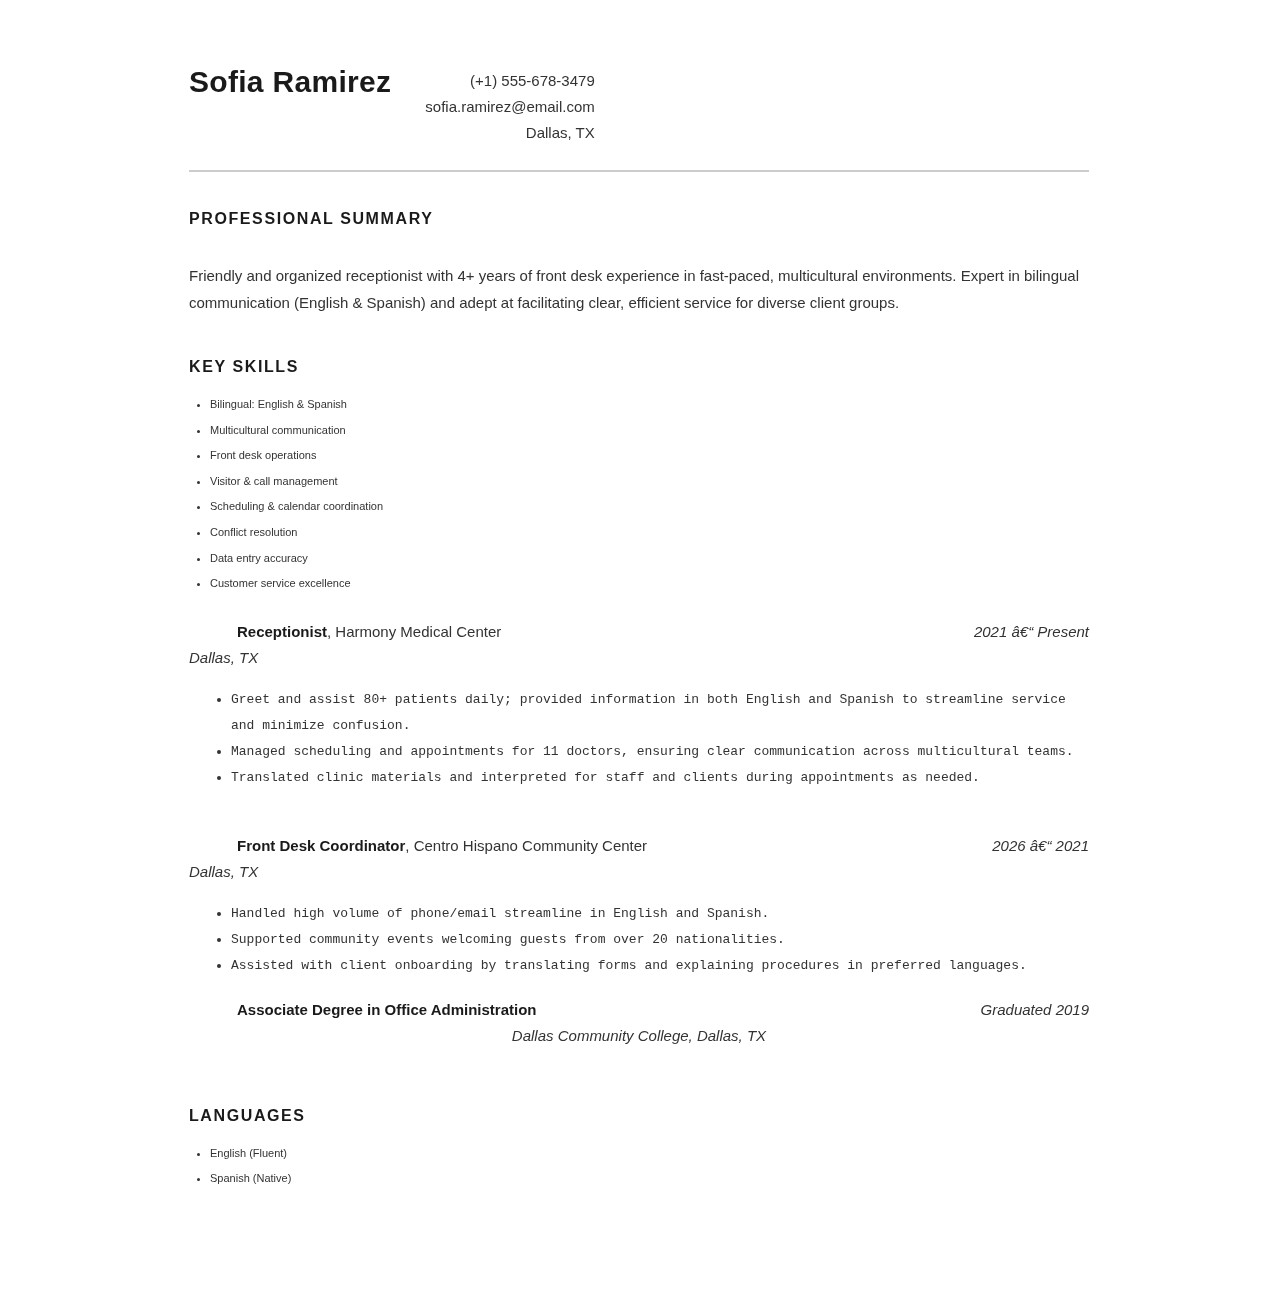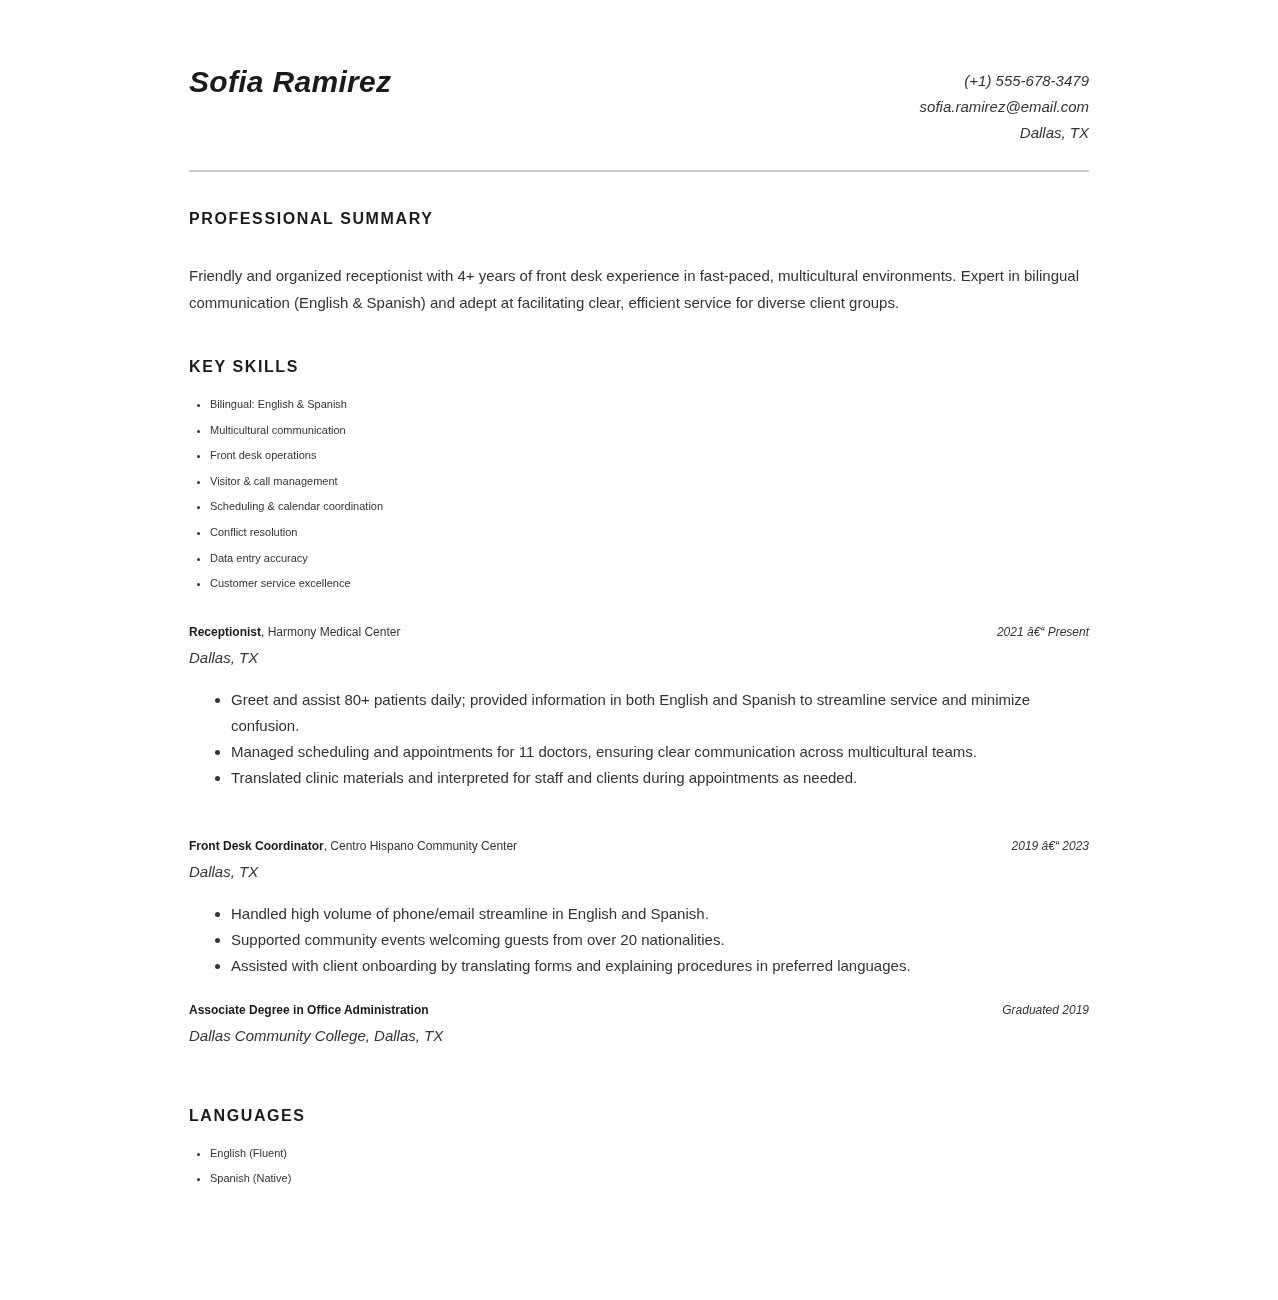--- a/index.html
+++ b/index.html
@@ -10,23 +10,21 @@
   }
   body { width: 1278px; min-height: 1300px; }
   .page {
     width: 900px;
     margin: 0 auto;
     padding-top: 64px;
     padding-bottom: 60px;
   }
   .resume-header {
     display: flex;
-    justify-content: space-between;
     align-items: flex-start;
-    font-style: italic;
   }
   .name {
     font-size: 30px;
     font-weight: 700;
     color: #1a1a1a;
     line-height: 36px;
     letter-spacing: 0.3px;
   }
   .contact {
     text-align: right;
@@ -68,43 +66,45 @@
     font-size: 11px;
     line-height: 25.6px;
     color: #333333;
   }
   .job { margin-top: 22px; }
   .job + .job { margin-top: 42px; }
   .job-header, .edu-header {
     display: flex;
     justify-content: space-between;
     align-items: baseline;
-    font-size: 12px;
+    font-size: 15px;
     line-height: 26px;
+    margin-left: 48px;
   }
   .job-title, .degree { font-weight: 700; color: #1a1a1a; }
   .job-company { color: #333333; }
   .job-dates, .edu-dates { font-style: italic; color: #333333; white-space: nowrap; }
   .job-location, .school {
     font-style: italic;
     font-size: 15px;
     line-height: 26px;
     color: #333333;
   }
   ul.job-bullets {
     margin-top: 16px;
     padding-left: 42px;
     list-style-type: disc;
   }
   ul.job-bullets li {
-    font-size: 15px;
+    font-size: 13px;
     line-height: 26px;
     color: #333333;
+    font-family: Liberation Mono, monospace;
   }
-  .edu-block { margin-top: 18px; }
+  .edu-block { margin-top: 18px; text-align: center; }
 </style>
 </head>
 <body>
 
 <div class="page">
 
   <div class="resume-header">
     <div class="name">Sofia Ramirez</div>
     <div class="contact">
       <div>(+1) 555-678-3479</div>
@@ -143,21 +143,21 @@
       <li>Managed scheduling and appointments for 11 doctors, ensuring clear communication across multicultural teams.</li>
       <li>Translated clinic materials and interpreted for staff and clients during appointments as needed.</li>
     </ul>
   </div>
 
   <div class="job">
     <div class="job-header">
       <div>
         <span class="job-title">Front Desk Coordinator</span><span class="job-company">, Centro Hispano Community Center</span>
       </div>
-      <div class="job-dates">2019 â€“ 2023</div>
+      <div class="job-dates">2026 â€“ 2021</div>
     </div>
     <div class="job-location">Dallas, TX</div>
     <ul class="job-bullets">
       <li>Handled high volume of phone/email streamline in English and Spanish.</li>
       <li>Supported community events welcoming guests from over 20 nationalities.</li>
       <li>Assisted with client onboarding by translating forms and explaining procedures in preferred languages.</li>
     </ul>
   </div>
 
   <div class="edu-block">

